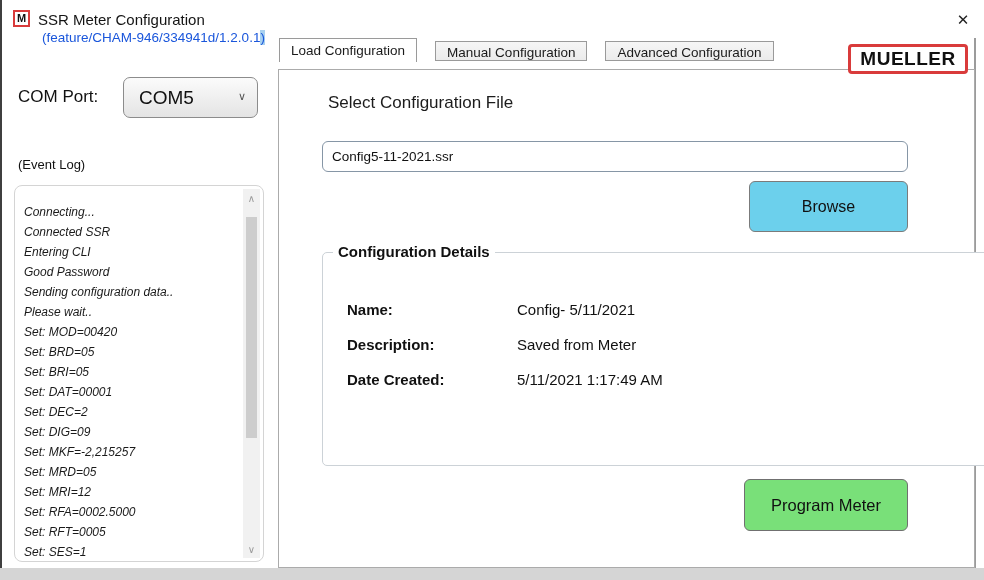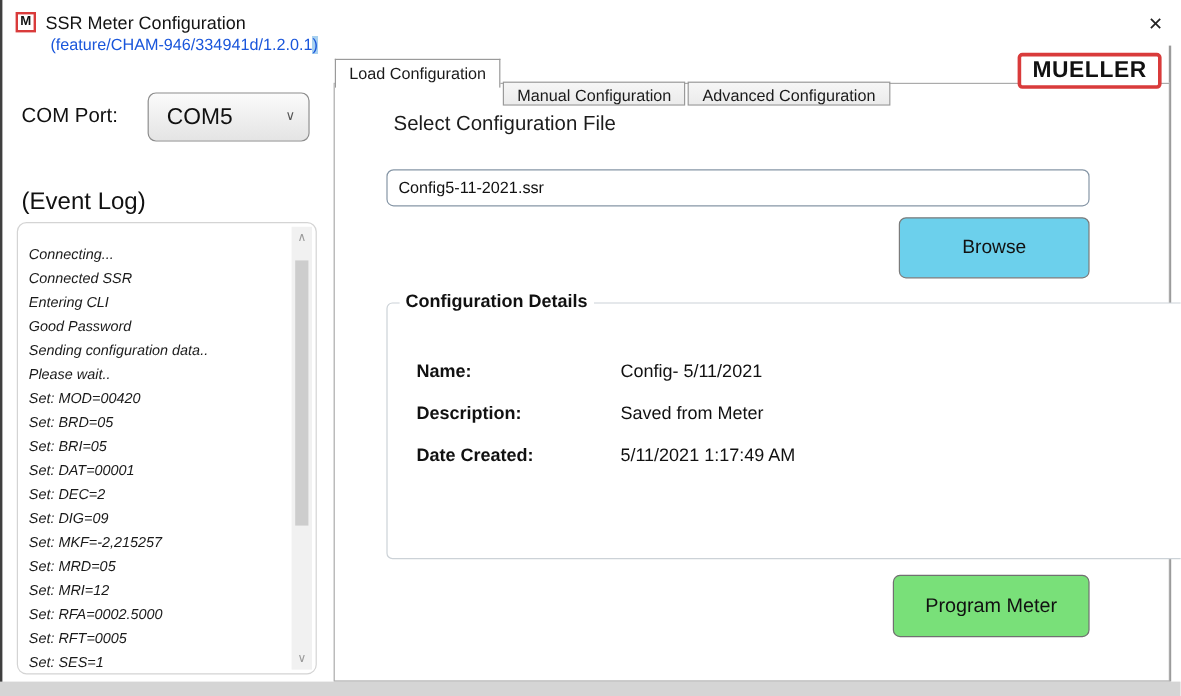--- a/index.html
+++ b/index.html
@@ -22,38 +22,38 @@
   
   .version-link { position:absolute; left:42px; top:30px; font-size:13.5px; color:#1a56db; white-space:nowrap; }
   .version-link .hl { background:#a8d1f0; }
   .comport-label { position:absolute; left:18px; top:87px; font-size:17px; color:#111; }
   .combobox { position:absolute; left:123px; top:77px; width:135px; height:41px;
               border:1px solid #8c8c8c; border-radius:7px;
               background:linear-gradient(#fbfbfb,#e4e4e4); cursor:pointer; }
   .combobox .val { position:absolute; left:15px; top:9px; font-size:19px; color:#111; }
   .combobox .chev { position:absolute; right:11px; top:12px; font-size:11px; color:#555; }
 
-  .eventlog-label { position:absolute; left:18px; top:157px; font-size:20px; color:#111; }
+  .eventlog-label { position:absolute; left:18px; top:157px; font-size:13px; color:#111; }
   .eventlog-box { position:absolute; left:14px; top:185px; width:250px; height:377px;
                   border:1px solid #d4d4d4; border-radius:8px; background:#fff; overflow:hidden; }
   .log-lines { position:absolute; left:9px; top:16px; right:26px; font-size:12px; color:#1a1a1a; line-height:20px; white-space:nowrap;font-style:italic; }
   .scrollbar { position:absolute; top:3px; right:3px; width:17px; height:369px; background:#f1f1f1; }
   .scroll-arrow { position:absolute; left:0; width:17px; height:18px; display:flex; align-items:center;
                   justify-content:center; font-size:10px; color:#9a9a9a; cursor:pointer; }
   .scroll-arrow.up { top:0; }
   .scroll-arrow.down { bottom:0; }
   .scroll-thumb { position:absolute; left:3px; top:28px; width:11px; height:221px; background:#cdcdcd; cursor:pointer; }
 
   
   .tab-panel { position:absolute; left:278px; top:69px; width:697px; height:499px;
                background:#fff; border:1px solid #ababab; z-index:1; }
-  .tabstrip { position:absolute; left:279px; top:49px; display:flex; align-items:flex-start; z-index:2; }
+  .tabstrip { position:absolute; left:279px; top:38px; display:flex; align-items:flex-start; z-index:2;gap:16px; }
   .tab { font-size:13.5px; color:#1a1a1a; border:1px solid #9a9a9a; padding:3px 11px 4px 11px; cursor:pointer; }
   .tab.active { background:#fff; height:24px; border-bottom:none; padding-top:4px; position:relative; z-index:3; }
-  .tab.inactive { background:linear-gradient(#f6f6f6,#ebebeb); margin-top:19px; margin-left:2px; height:20px; }
+  .tab.inactive { background:linear-gradient(#f6f6f6,#ebebeb); margin-top:3px; margin-left:2px; height:20px; }
 
   .mueller-logo { position:absolute; left:848px; top:44px; width:120px; height:30px; z-index:4;
                   border:3px solid #d93b3b; border-radius:4px; background:#fff;
                   display:flex; align-items:center; justify-content:center;
                   font-weight:800; font-size:19px; letter-spacing:0.5px; color:#111; }
 
   
   .select-heading { position:absolute; left:328px; top:93px; font-size:17px; color:#1c1c1c; z-index:2; }
   .file-input { position:absolute; left:322px; top:141px; width:586px; height:31px; z-index:2;
                 border:1px solid #8696a6; border-radius:6px; background:#fff;

